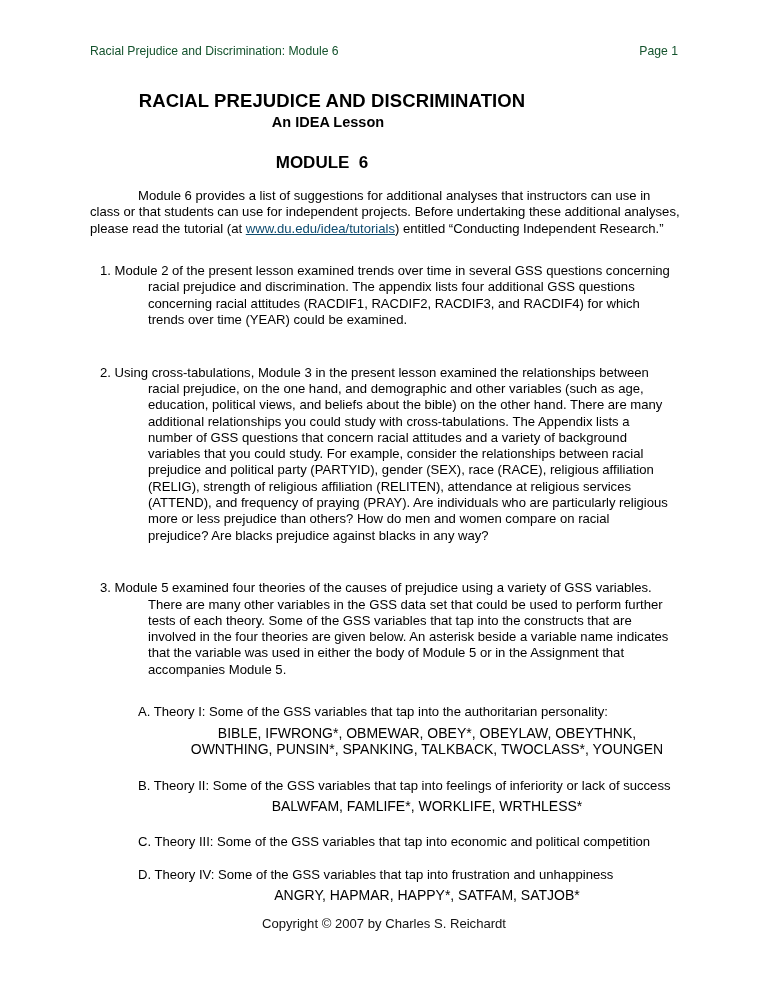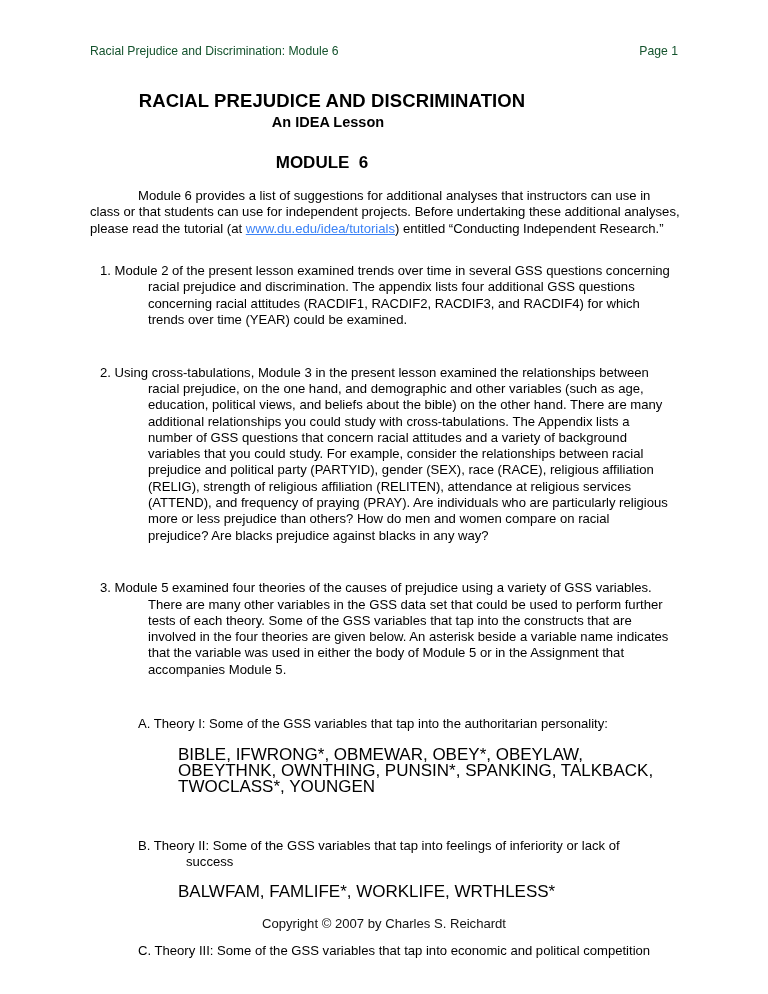--- a/index.html
+++ b/index.html
@@ -86,49 +86,50 @@
     font-size: 13.1px;
     line-height: 16.3px;
     margin: 0;
     text-align: left;
   }
   .para.intro {
     text-indent: 48px;
   }
 
   .link {
-    color: #3b82f6;
+    color: #0c4a6e;
     text-decoration: underline;
   }
 
   
   .num-item {
     font-size: 13.1px;
     line-height: 16.3px;
     margin: 10px;
     padding-left: 48px;
     text-indent: -48px;
   }
   .num-item .marker { }
 
   
   .letter-item {
     font-size: 13.1px;
     line-height: 16.3px;
-    margin: 12px;
+    margin: 0;
     padding-left: 48px;
     text-indent: -48px;
     margin-left: 48px;
   }
   .var-list {
-    font-size: 17px;
+    font-size: 14px;
     line-height: 16.3px;
-    margin: 14px;
+    margin: 4px;
     margin-left: 88px;
     padding-left: 0;
+    text-align: center;
   }
   .gap-sm { height: 16.3px; }
   .gap-md { height: 16.3px; }
 
   
   .footer {
     position: absolute;
     top: 916px;
     left: 0;
     width: 768px;
@@ -177,19 +178,20 @@
 
     <p class="letter-item"><span class="marker">B.</span> <span>Theory II: Some of the GSS variables that tap into feelings of inferiority or lack of success</span></p>
     <p class="var-list">BALWFAM, FAMLIFE*, WORKLIFE, WRTHLESS*</p>
 
     <div class="gap-sm"></div>
 
     <p class="letter-item"><span class="marker">C.</span> <span>Theory III: Some of the GSS variables that tap into economic and political competition</span></p>
 
     <div class="gap-sm"></div>
 
+    <p class="letter-item"><span class="marker">D.</span> <span>Theory IV: Some of the GSS variables that tap into frustration and unhappiness</span></p>
     <p class="var-list">ANGRY, HAPMAR, HAPPY*, SATFAM, SATJOB*</p>
 
   </div>
 
   <div class="footer">Copyright © 2007 by Charles S. Reichardt</div>
 
 </div>
 
 </body></html>

